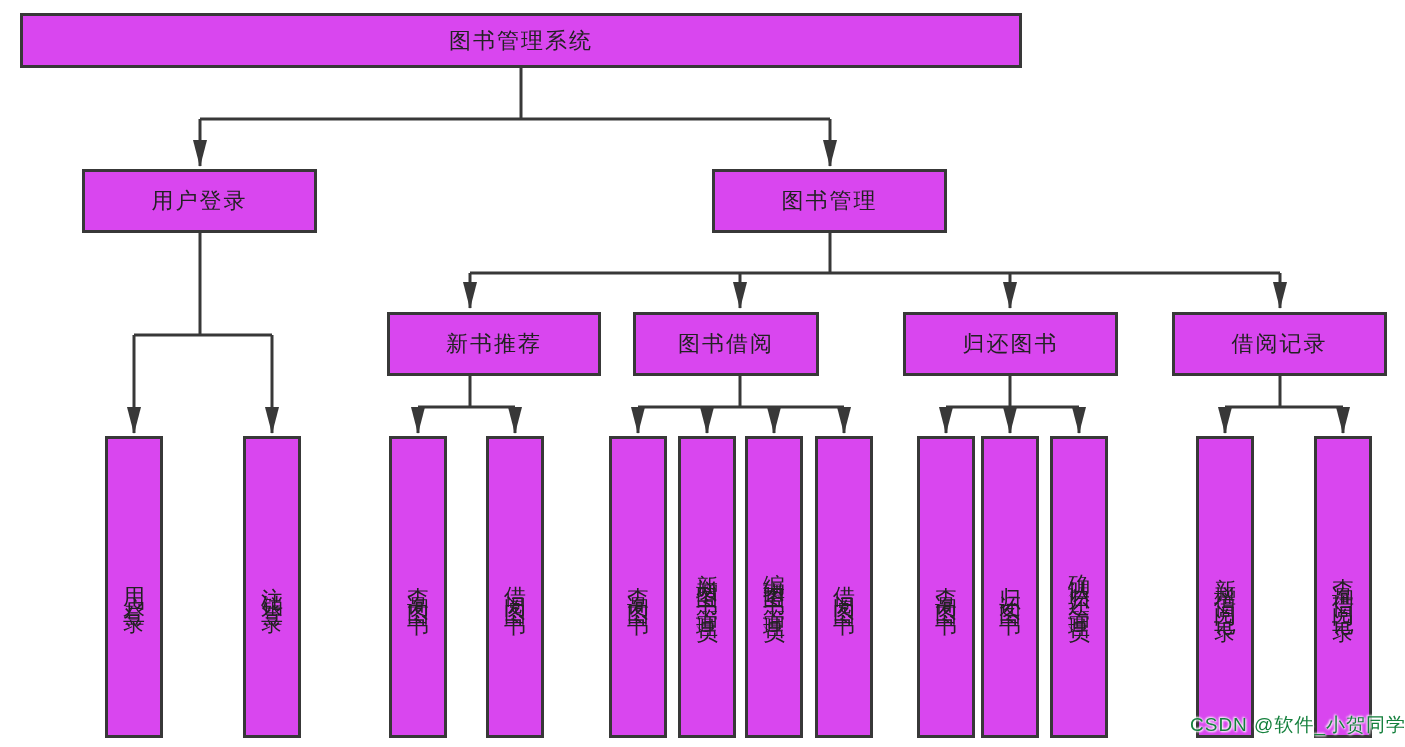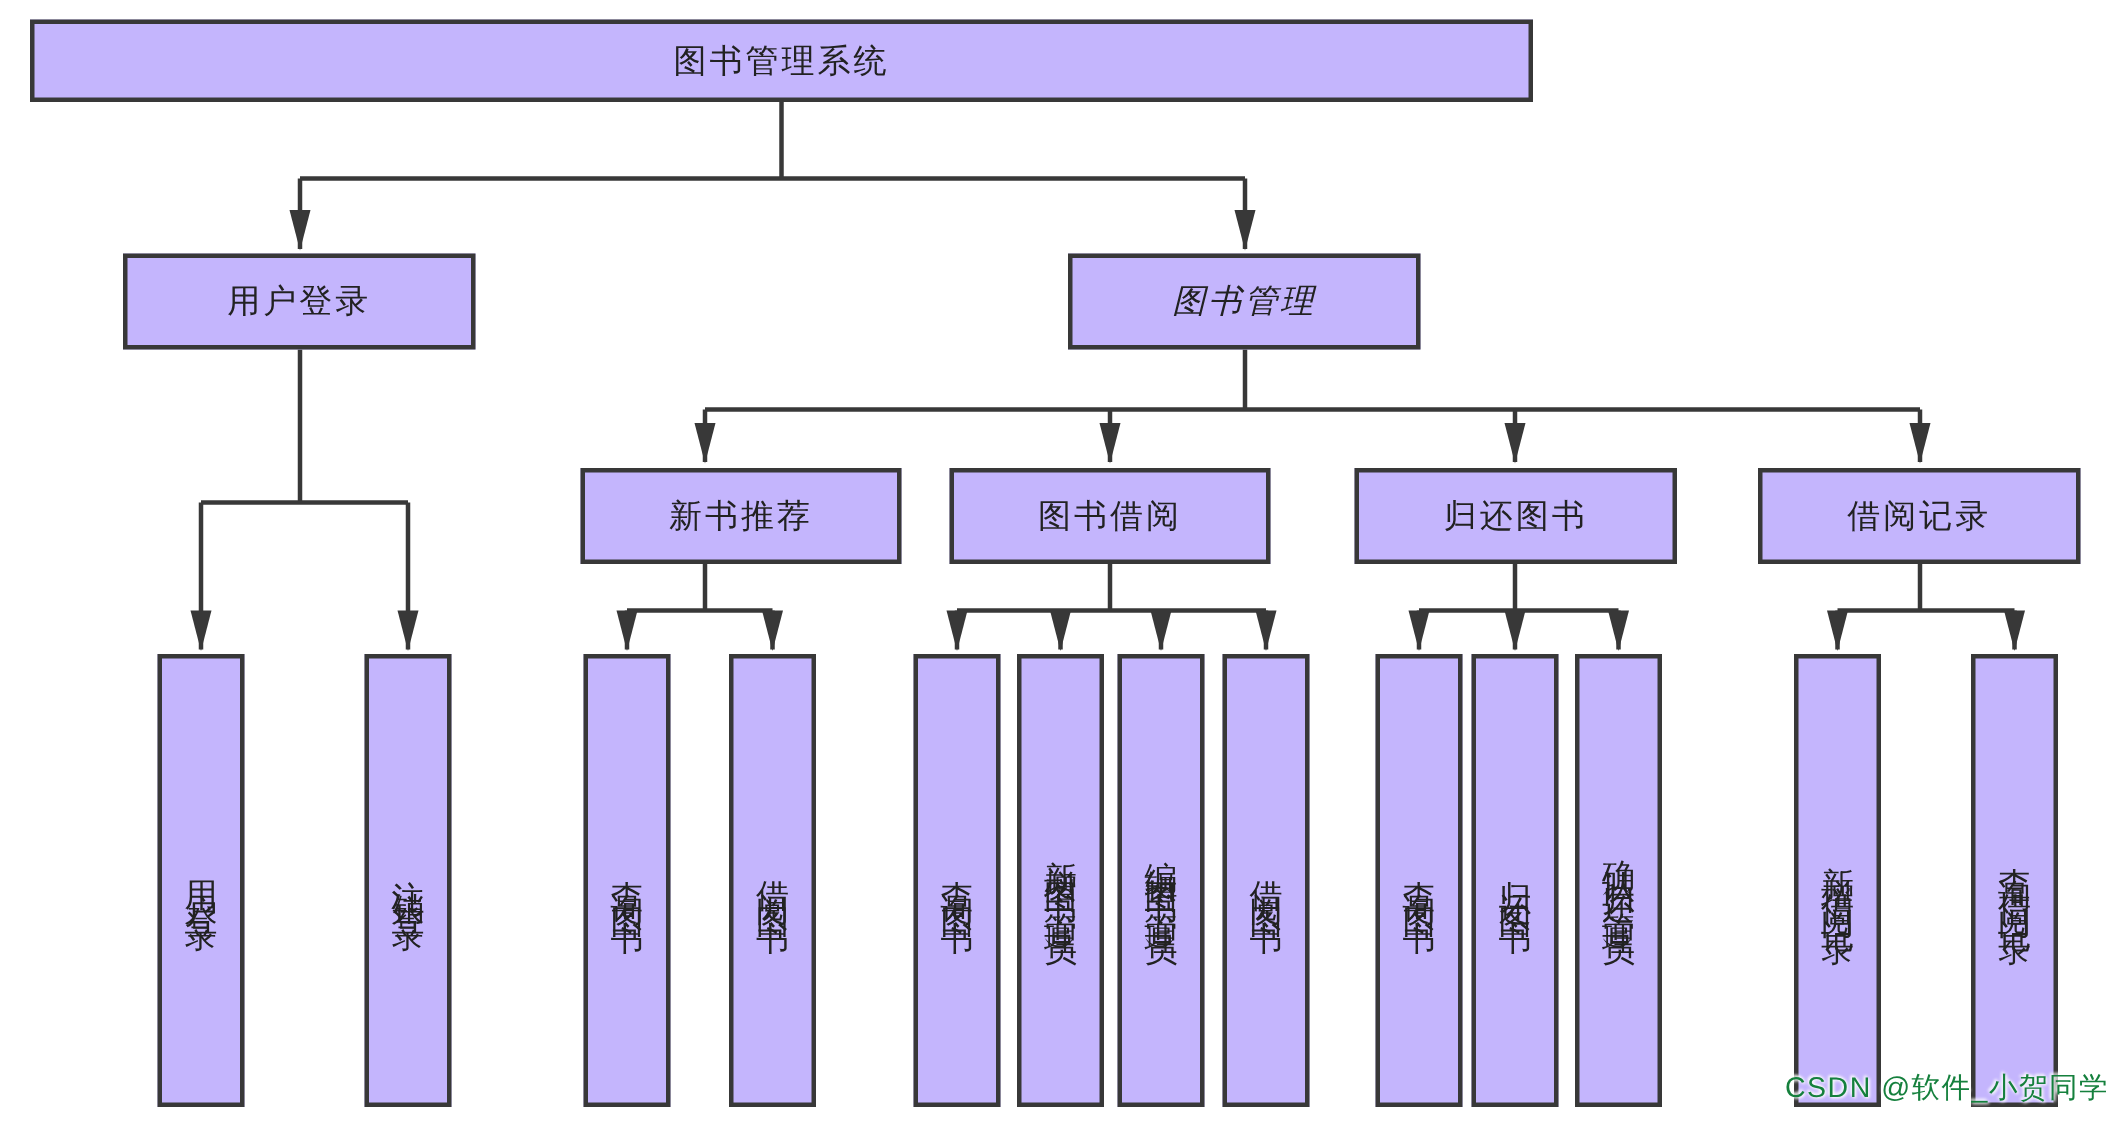--- a/index.html
+++ b/index.html
@@ -14,21 +14,21 @@
   #connectors {
     position: absolute;
     left: 0; top: 0;
     width: 1405px; height: 747px;
   }
   #connectors path { stroke: #383838; stroke-width: 3; fill: none; }
   #connectors polygon { fill: #383838; stroke: none; }
   .box {
     position: absolute;
     box-sizing: border-box;
-    background: #c4b5fd;
+    background: #d946ef;
     border: 3px solid #383838;
     color: #222222;
     display: flex;
     align-items: center;
     justify-content: center;
     font-size: 22px;
     letter-spacing: 2px;
     text-align: center;
     white-space: nowrap;
   }
@@ -113,24 +113,24 @@
     <path d="M1225 407 H1343"></path>
     <path d="M1225 407 V433"></path>
     <path d="M1343 407 V433"></path>
     <polygon points="1218,407 1232,407 1225,434"></polygon>
     <polygon points="1336,407 1350,407 1343,434"></polygon>
   </svg>
 
   <div class="box" style="left:20px; top:13px; width:1002px; height:55px;">图书管理系统</div>
 
   <div class="box" style="left:82px; top:169px; width:235px; height:64px;">用户登录</div>
-  <div class="box" style="left:712px; top:169px; width:235px; height:64px;font-style:italic;">图书管理</div>
+  <div class="box" style="left:712px; top:169px; width:235px; height:64px;">图书管理</div>
 
   <div class="box" style="left:363px; top:312px; width:214px; height:64px;margin-left:24px;">新书推荐</div>
-  <div class="box" style="left:633px; top:312px; width:214px; height:64px;">图书借阅</div>
+  <div class="box" style="left:633px; top:312px; width:186px; height:64px;">图书借阅</div>
   <div class="box" style="left:903px; top:312px; width:215px; height:64px;">归还图书</div>
   <div class="box" style="left:1172px; top:312px; width:215px; height:64px;">借阅记录</div>
 
   <div class="box v" style="left:105px; top:436px; width:58px; height:302px;">用户登录</div>
   <div class="box v" style="left:243px; top:436px; width:58px; height:302px;">注销登录</div>
 
   <div class="box v" style="left:389px; top:436px; width:58px; height:302px;">查询图书</div>
   <div class="box v" style="left:486px; top:436px; width:58px; height:302px;">借阅图书</div>
 
   <div class="box v" style="left:609px; top:436px; width:58px; height:302px;">查询图书</div>

